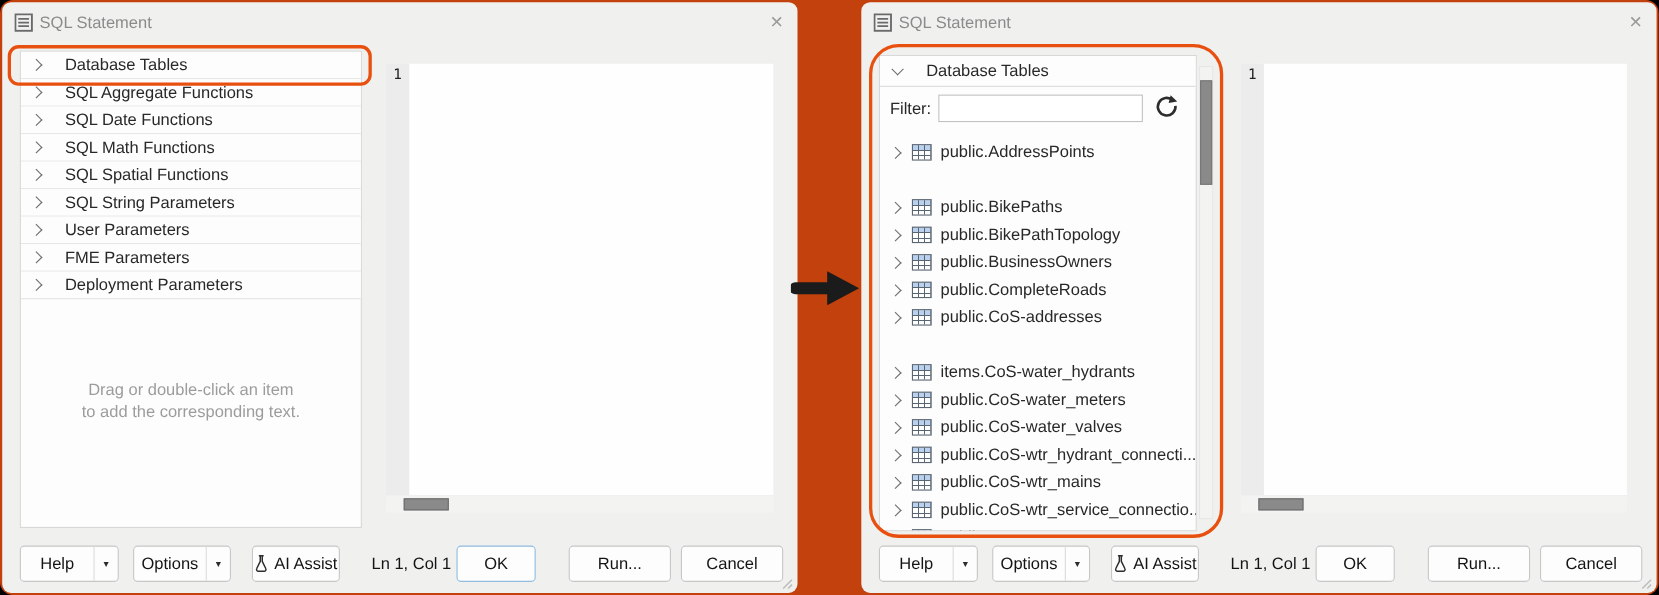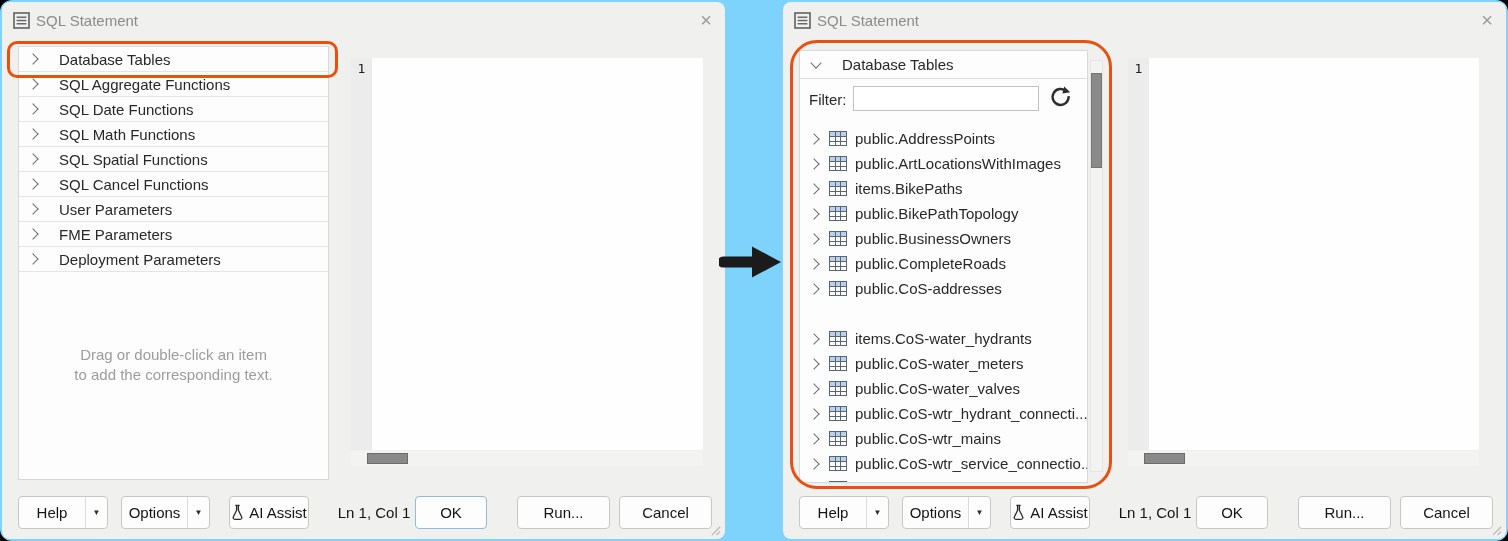--- a/index.html
+++ b/index.html
@@ -1,16 +1,16 @@
 <!DOCTYPE html>
 <html style="--annotation-orange: #E8500F; --ok-focus-border: #8FBCDF; --scrollbar-thumb: #8A8A8A;"><head>
 <meta charset="utf-8">
 <style>
   html,body{margin:0;padding:0;background:#000;}
-  .canvas{position:relative;width:1508px;height:541px;background:#7dd3fc;border-radius:12px;overflow:hidden;font-family:"Liberation Sans",sans-serif;}
+  .canvas{position:relative;width:1508px;height:541px;background:#c2410c;border-radius:12px;overflow:hidden;font-family:"Liberation Sans",sans-serif;}
 
   
   .dialog{position:absolute;top:2px;width:723px;height:537px;background:#f0f0ef;border-radius:8px;overflow:hidden;}
   #dlg-left{left:2px;}
   #dlg-right{left:783px;}
 
   .titlebar-icon{position:absolute;left:11px;top:10px;}
   .title-text{position:absolute;left:34px;top:10px;font-size:15px;color:#8b8b8b;}
   .close-btn{position:absolute;left:690px;top:4px;width:28px;height:28px;background:none;border:none;color:#9a9a9a;font-size:20px;line-height:28px;text-align:center;padding:0;cursor:default;font-family:inherit;}
 
@@ -104,21 +104,21 @@
       <div class="cat-row" style="top:75px">
         <span class="chev right"></span>
         <span class="row-label">SQL Math Functions</span>
       </div>
       <div class="cat-row" style="top:100px">
         <span class="chev right"></span>
         <span class="row-label">SQL Spatial Functions</span>
       </div>
       <div class="cat-row" style="top:125px">
         <span class="chev right"></span>
-        <span class="row-label">SQL Cancel Functions</span>
+        <span class="row-label">SQL String Parameters</span>
       </div>
       <div class="cat-row" style="top:150px">
         <span class="chev right"></span>
         <span class="row-label">User Parameters</span>
       </div>
       <div class="cat-row" style="top:175px">
         <span class="chev right"></span>
         <span class="row-label">FME Parameters</span>
       </div>
       <div class="cat-row" style="top:200px">
@@ -194,29 +194,24 @@
           <path d="M19.6 11.2 A8 8 0 1 1 17.2 6.2" fill="none" stroke="#2d2d2d" stroke-width="2.4"></path>
           <path d="M15.2 1.6 L21.2 7.2 L13.4 8.6 Z" fill="#2d2d2d"></path>
         </svg>
       </button>
 
       <div class="tree-row" style="top:75px">
         <span class="chev right"></span>
         <span class="table-icon"></span>
         <span class="row-label">public.AddressPoints</span>
       </div>
-      <div class="tree-row" style="top:100px">
-        <span class="chev right"></span>
-        <span class="table-icon"></span>
-        <span class="row-label">public.ArtLocationsWithImages</span>
-      </div>
       <div class="tree-row" style="top:125px">
         <span class="chev right"></span>
         <span class="table-icon"></span>
-        <span class="row-label">items.BikePaths</span>
+        <span class="row-label">public.BikePaths</span>
       </div>
       <div class="tree-row" style="top:150px">
         <span class="chev right"></span>
         <span class="table-icon"></span>
         <span class="row-label">public.BikePathTopology</span>
       </div>
       <div class="tree-row" style="top:200px">
         <span class="chev right"></span>
         <span class="table-icon"></span>
         <span class="row-label">public.CompleteRoads</span>

